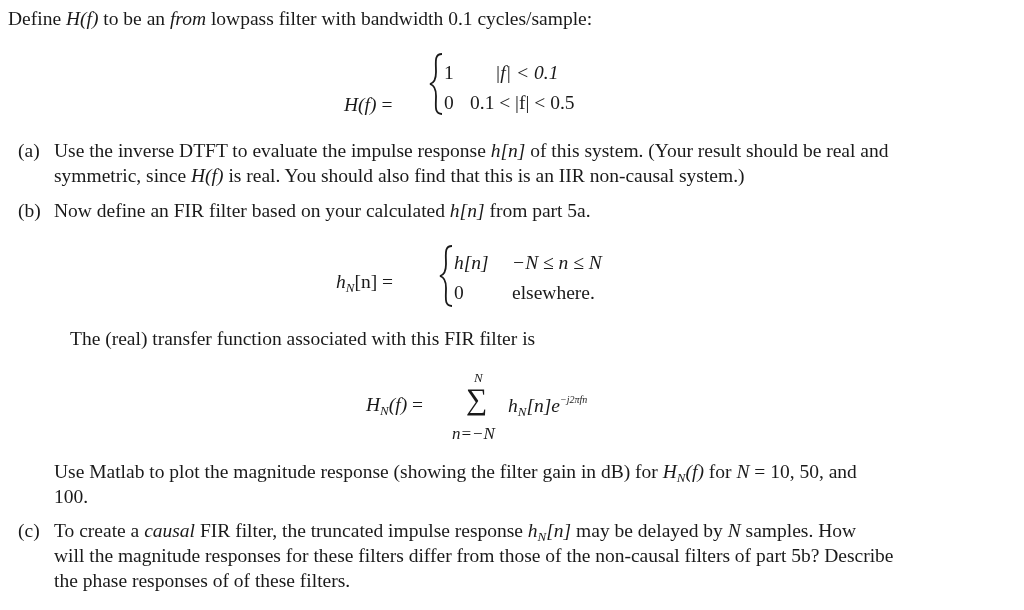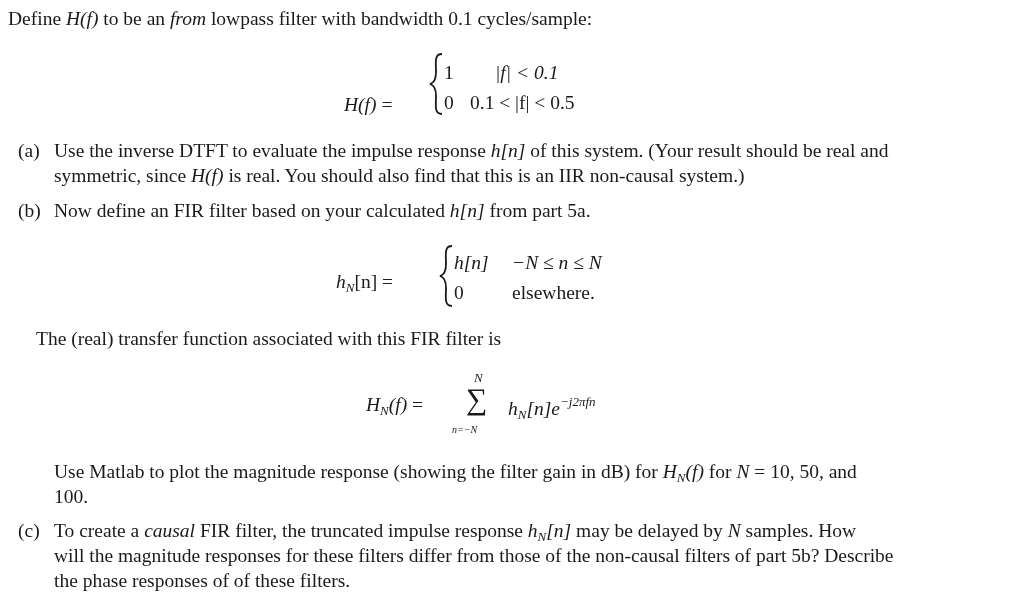--- a/index.html
+++ b/index.html
@@ -4,21 +4,21 @@
 <style>
   html, body { margin: 0; padding: 0; background: #ffffff; }
   body {
     width: 1024px; height: 610px; position: relative; overflow: hidden;
     font-family: "Liberation Serif", "DejaVu Serif", serif;
     color: #1a1a1a; font-size: 19.5px;
   }
   .abs { position: absolute; white-space: nowrap; }
   .it { font-style: italic; }
   .sub { font-size: 13px; font-style: italic; vertical-align: -4px; }
-  .sup { font-size: 13px; font-style: italic; vertical-align: 9px; }
+  .sup { font-size: 10px; font-style: italic; vertical-align: 9px; }
 </style>
 </head>
 <body>
 
 <div class="abs" style="left:8px; top:8px;">
   <span>Define </span><span class="it">H</span><span class="it">(f)</span><span> to be an </span><span class="it">from</span><span> lowpass filter with bandwidth 0.1 cycles/sample:</span>
 </div>
 
 <div>
   <div class="abs" style="left:344px; top:74px;margin-top:20px;">
@@ -61,30 +61,30 @@
       <svg width="16" height="64" viewBox="0 0 16 64">
           <path d="M14 2 C 6 2, 8 10, 8 20 C 8 28, 6 31, 2 32 C 6 33, 8 36, 8 44 C 8 54, 6 62, 14 62" fill="none" stroke="#1a1a1a" stroke-width="1.8"></path>
         </svg>
     </div>
     <div class="abs it" style="left:454px; top:252px;">h[n]</div>
     <div class="abs it" style="left:512px; top:252px;">−N ≤ n ≤ N</div>
     <div class="abs" style="left:454px; top:282px;">0</div>
     <div class="abs" style="left:512px; top:282px;">elsewhere.</div>
   </div>
 
-  <div class="abs" style="left:36px; top:328px;">The (real) transfer function associated with this FIR filter is</div>
+  <div class="abs" style="left:70px; top:328px;">The (real) transfer function associated with this FIR filter is</div>
 
   <div>
     <div class="abs" style="left:366px; top:394px;">
       <span class="it">H</span><span class="sub">N</span><span class="it">(f)</span>
       <span>=</span>
     </div>
     <div class="abs it" style="left:474px; top:370px; font-size:13px;">N</div>
     <div class="abs" style="left:466px; top:382px; font-size:30px;">∑</div>
-    <div class="abs it" style="left:452px; top:424px; font-size:10px;">n=−N</div>
+    <div class="abs it" style="left:452px; top:424px; font-size:17px;">n=−N</div>
     <div class="abs" style="left:508px; top:394px;">
       <span class="it">h</span><span class="sub">N</span><span class="it">[n]e</span><span class="sup">−j2πfn</span>
     </div>
   </div>
 
   <div class="abs" style="left:54px; top:461px;">
     <span>Use Matlab to plot the magnitude response (showing the filter gain in dB) for </span><span class="it">H</span><span class="sub">N</span><span class="it">(f)</span><span> for </span><span class="it">N</span><span> = 10, 50, and</span>
   </div>
   <div class="abs" style="left:54px; top:486px;">100.</div>
 </div>

